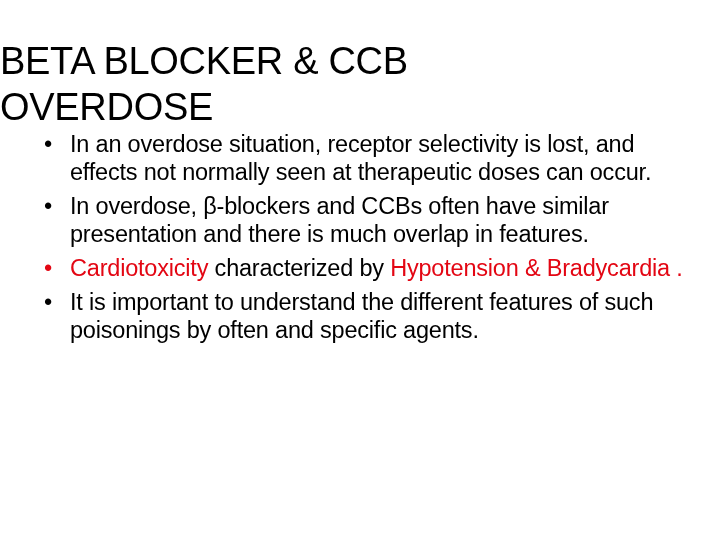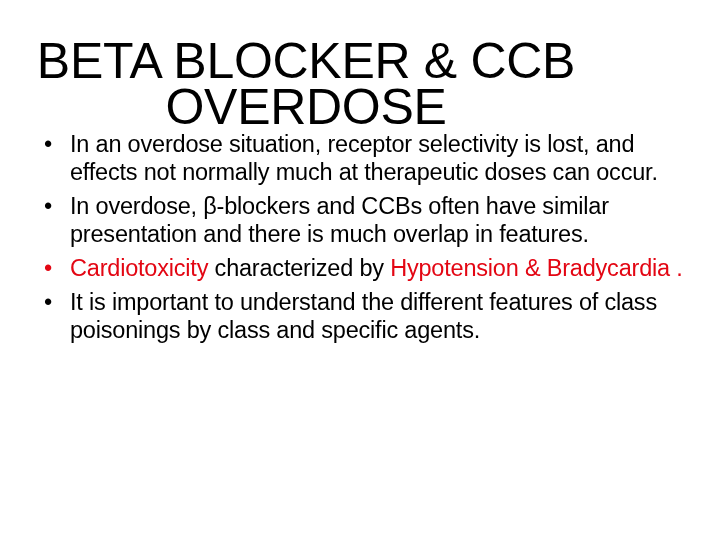--- a/index.html
+++ b/index.html
@@ -1,37 +1,37 @@
 <!DOCTYPE html>
 <html><head>
   <meta charset="utf-8">
   <style>
     html, body { margin: 0; padding: 0; }
     body { width: 720px; height: 540px; background: #ffffff; overflow: hidden; position: relative; font-family: "Liberation Sans", "DejaVu Sans", sans-serif; color: #000; }
-    .title { position: absolute; left: 0; top: 38px; width: 612px; text-align: center; font-size: 50px; line-height: 46px; letter-spacing: -0.3px; }
+    .title { position: absolute; left: 0; top: 38px; width: 612px; font-size: 38px; line-height: 46px; letter-spacing: -0.3px; }
     .bullets { position: absolute; left: 44px; top: 130px; width: 650px; margin: 0; padding: 0; list-style: none; }
     .bullet { position: relative; padding-left: 26px; font-size: 23.5px; line-height: 28px; margin-bottom: 6px; letter-spacing: -0.2px; }
     .dot { position: absolute; left: 0; top: 0; }
     .red { color: #e30613; }
   </style>
 </head>
 <body>
 
 <div class="title">BETA BLOCKER &amp; CCB OVERDOSE</div>
 
 <ul class="bullets">
   <li class="bullet">
     <span class="dot">•</span>
-    <span>In an overdose situation, receptor selectivity is lost, and effects not normally much at therapeutic doses can occur.</span>
+    <span>In an overdose situation, receptor selectivity is lost, and effects not normally seen at therapeutic doses can occur.</span>
   </li>
   <li class="bullet">
     <span class="dot">•</span>
     <span>In overdose, β-blockers and CCBs often have similar presentation and there is much overlap in features.</span>
   </li>
   <li class="bullet">
     <span class="dot red">•</span>
     <span class="red">Cardiotoxicity</span><span> characterized by </span><span class="red">Hypotension  &amp; Bradycardia .</span>
   </li>
   <li class="bullet">
     <span class="dot">•</span>
-    <span>It is important to understand the different features of class poisonings by class and specific agents.</span>
+    <span>It is important to understand the different features of such poisonings by often and specific agents.</span>
   </li>
 </ul>
 
 </body></html>

